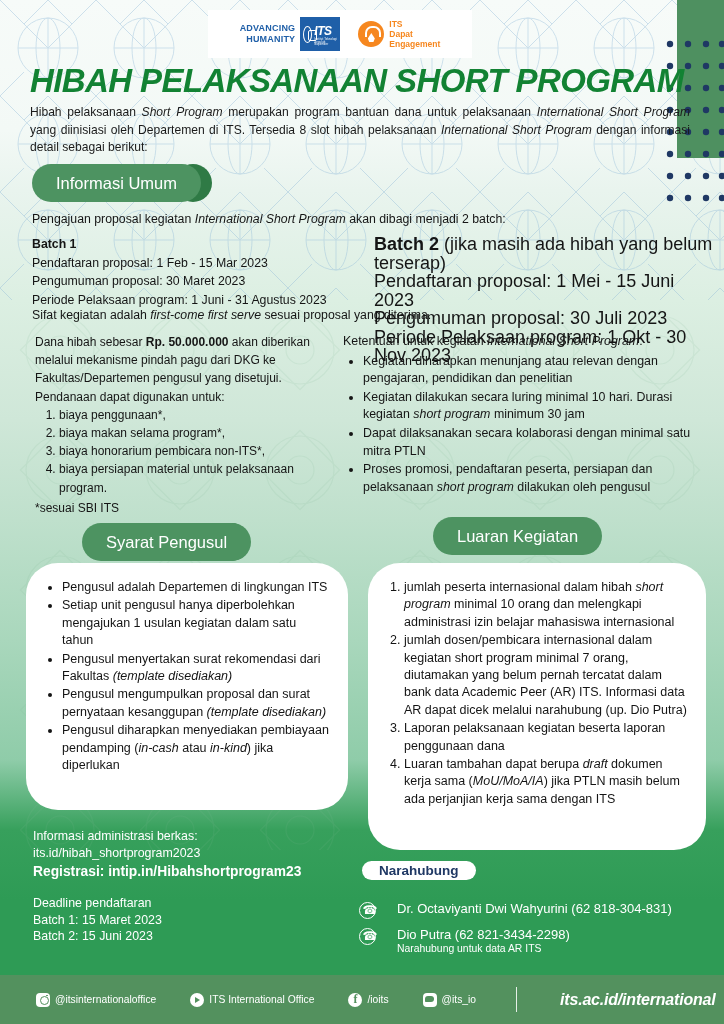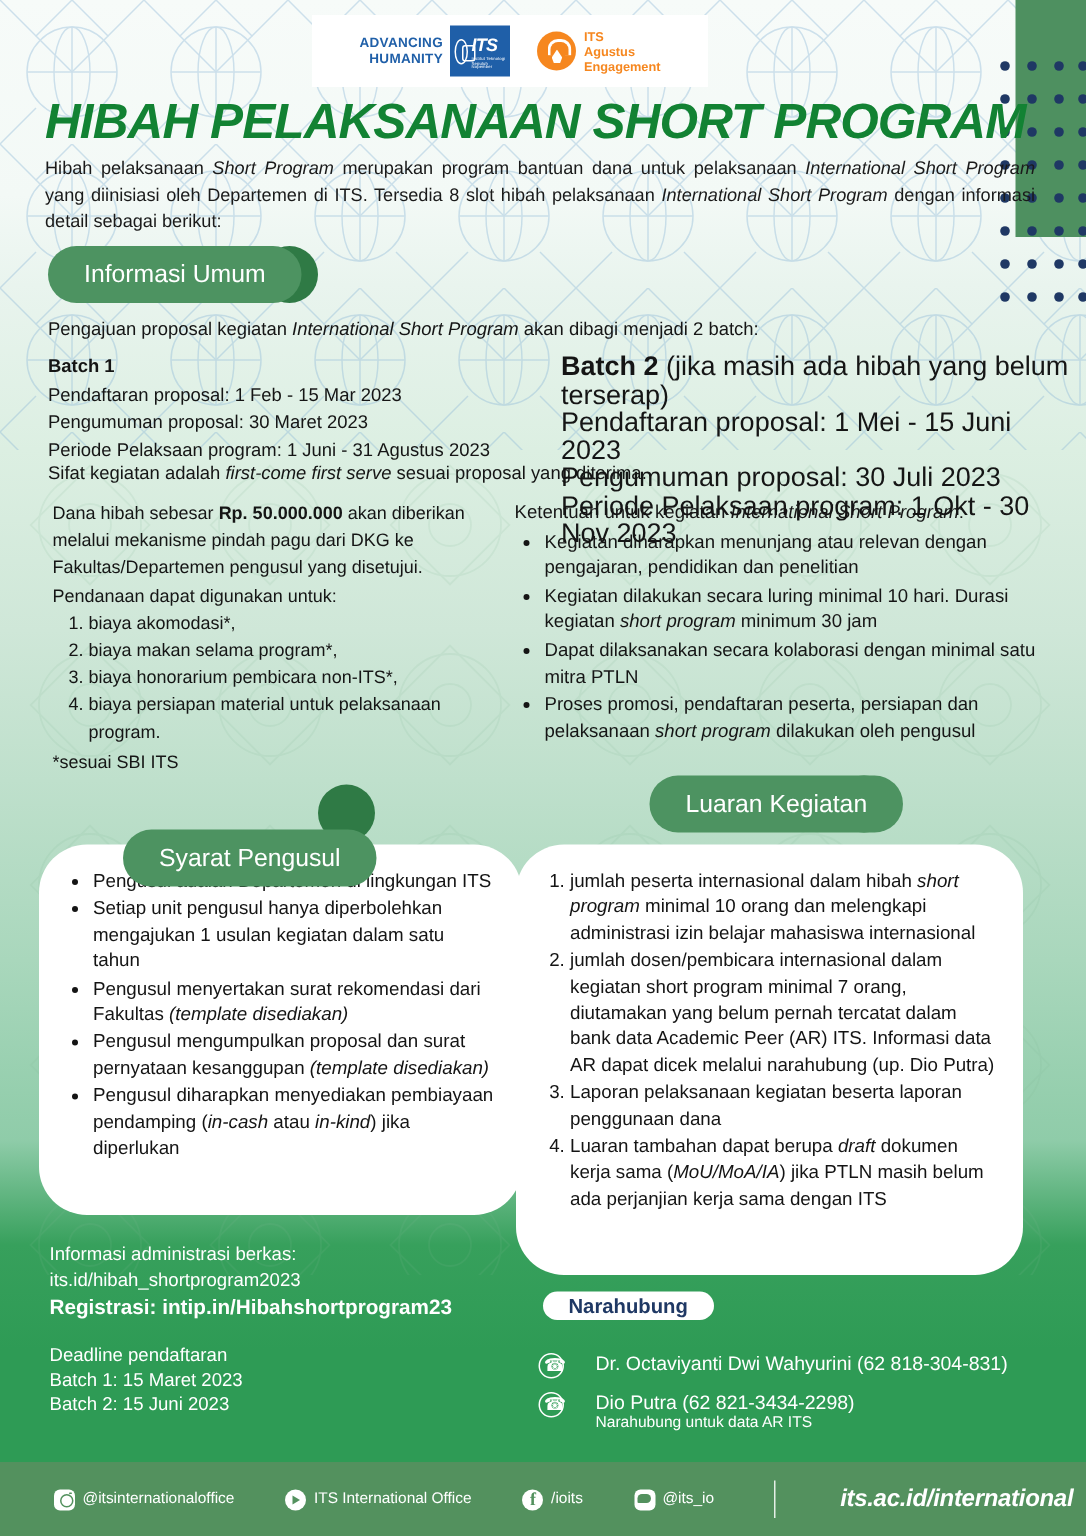--- a/index.html
+++ b/index.html
@@ -143,21 +143,21 @@
   .card {
     position: absolute; background: #ffffff; border-radius: 32px;
     font-size: 12.5px; line-height: 17.4px; color: #141414;
     padding: 16px 18px 14px 14px;
   }
   .card ul, .card ol { margin: 0 0 0 16px; padding-left: 6px; }
   .card li { margin-bottom: 1px; }
   .card i { font-style: italic; }
 
   #card-syarat { left: 26px; top: 563px; width: 322px; height: 247px; }
-  #card-luaran { left: 344px; top: 563px; width: 338px; height: 287px; }
+  #card-luaran { left: 368px; top: 563px; width: 338px; height: 287px; }
 
   
   .bottom-left { position: absolute; left: 33px; top: 828px; width: 320px; color: #fff; }
   .bl-1 { font-size: 12.4px; line-height: 17px; }
   .bl-reg { font-size: 13.8px; font-weight: bold; margin-top: 2px; }
   .bl-dead { font-size: 12.4px; line-height: 16.5px; margin-top: 16px; }
 
   
   .naraPill {
     position: absolute; left: 362px; top: 861px;
@@ -300,60 +300,60 @@
         <div class="its-txt">
           <b>ITS</b>
           <span>Institut Teknologi Sepuluh Nopember</span>
         </div>
       </div>
     </div>
     <div class="logo-ge">
       <div class="ge-mark"></div>
       <div class="ge-txt">
         <div>ITS</div>
-        <div>Agustus</div>
+        <div>Dapat</div>
         <div>Engagement</div>
       </div>
     </div>
   </div>
 
   <div class="title">HIBAH PELAKSANAAN SHORT PROGRAM</div>
   <div class="intro">Hibah pelaksanaan <i>Short Program</i> merupakan program bantuan dana untuk pelaksanaan <i>International Short Program</i> yang diinisiasi oleh Departemen di ITS. Tersedia 8 slot hibah pelaksanaan <i>International Short Program</i> dengan informasi detail sebagai berikut:</div>
 
   <div class="pill-knob" style="left:174px; top:164px;"></div>
   <div class="pill" style="left:32px; top:164px;">Informasi Umum</div>
 
   <div class="sec-text" id="info-line">Pengajuan proposal kegiatan <i>International Short Program</i> akan dibagi menjadi 2 batch:</div>
   <div class="sec-text" id="batch1"><b>Batch 1</b><br>Pendaftaran proposal: 1 Feb - 15 Mar 2023<br>Pengumuman proposal: 30 Maret 2023<br>Periode Pelaksaan program: 1 Juni - 31 Agustus 2023</div>
   <div class="sec-text" id="batch2"><b>Batch 2</b> (jika masih ada hibah yang belum terserap)<br>Pendaftaran proposal: 1 Mei - 15 Juni 2023<br>Pengumuman proposal: 30 Juli 2023<br>Periode Pelaksaan program: 1 Okt - 30 Nov 2023</div>
   <div class="sec-text" id="sifat">Sifat kegiatan adalah <i>first-come first serve</i> sesuai proposal yang diterima.</div>
 
   <div class="sec-text" id="dana">
     <div>Dana hibah sebesar <b>Rp. 50.000.000</b> akan diberikan melalui mekanisme pindah pagu dari DKG ke Fakultas/Departemen pengusul yang disetujui. Pendanaan dapat digunakan untuk:</div>
     <ol>
-        <li>biaya akomodasi*,</li>
+        <li>biaya penggunaan*,</li>
         <li>biaya makan selama program*,</li>
         <li>biaya honorarium pembicara non-ITS*,</li>
         <li>biaya persiapan material untuk pelaksanaan program.</li>
       </ol>
     <div id="sbi">*sesuai SBI ITS</div>
   </div>
 
   <div class="sec-text" id="ketentuan">
     <div>Ketentuan untuk kegiatan <i>International Short Program</i>:</div>
     <ul>
         <li>Kegiatan diharapkan menunjang atau relevan dengan pengajaran, pendidikan dan penelitian</li>
         <li>Kegiatan dilakukan secara luring minimal 10 hari. Durasi kegiatan <i>short program</i> minimum 30 jam</li>
         <li>Dapat dilaksanakan secara kolaborasi dengan minimal satu mitra PTLN</li>
         <li>Proses promosi, pendaftaran peserta, persiapan dan pelaksanaan <i>short program</i> dilakukan oleh pengusul</li>
       </ul>
   </div>
 
   <div class="pill-knob" style="left:212px; top:523px;"></div>
-  <div class="pill" style="left:82px; top:553px;">Syarat Pengusul</div>
+  <div class="pill" style="left:82px; top:523px;">Syarat Pengusul</div>
   <div class="card" id="card-syarat">
     <ul>
         <li>Pengusul adalah Departemen di lingkungan ITS</li>
         <li>Setiap unit pengusul hanya diperbolehkan mengajukan 1 usulan kegiatan dalam satu tahun</li>
         <li>Pengusul menyertakan surat rekomendasi dari Fakultas <i>(template disediakan)</i></li>
         <li>Pengusul mengumpulkan proposal dan surat pernyataan kesanggupan <i>(template disediakan)</i></li>
         <li>Pengusul diharapkan menyediakan pembiayaan pendamping (<i>in-cash</i> atau <i>in-kind</i>) jika diperlukan</li>
       </ul>
   </div>
 

